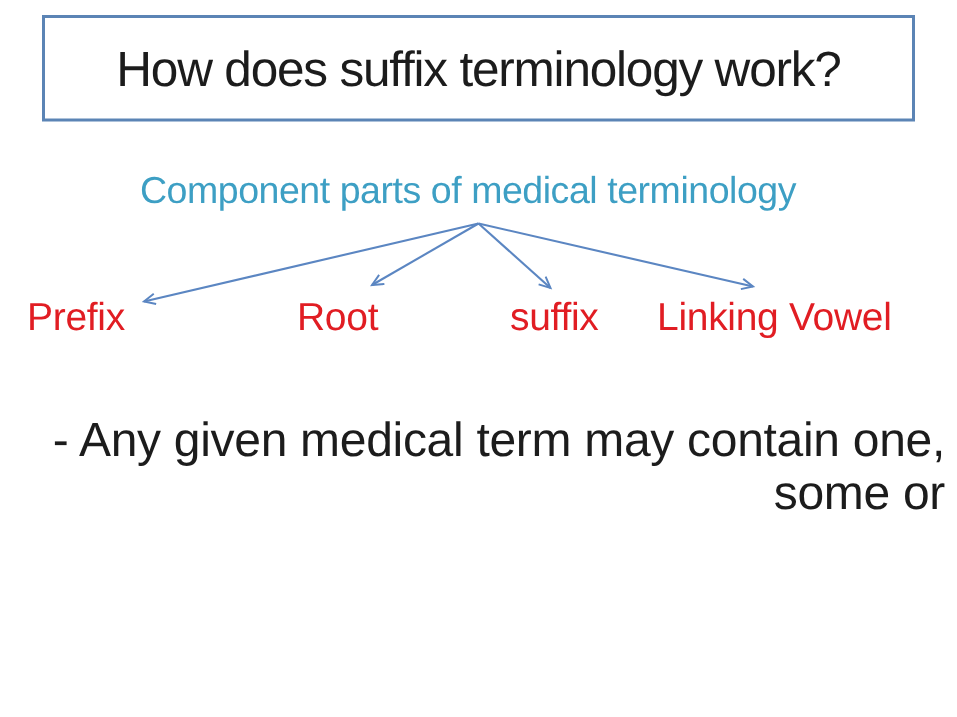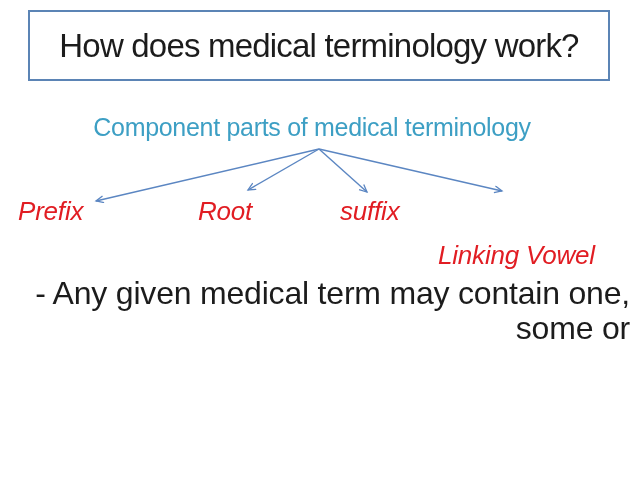--- a/index.html
+++ b/index.html
@@ -54,45 +54,44 @@
     pointer-events: none;
   }
   .part-label {
     position: absolute;
     top: 196px;
     font-size: 26px;
     line-height: 30px;
     letter-spacing: -0.2px;
     color: var(--part-label, #e11d23);
     white-space: nowrap;
-    font-style: italic;
   }
   .part-prefix { left: 18px; }
   .part-root { left: 198px; }
   .part-suffix { left: 340px; }
-  .part-linking-vowel { left: 438px; margin-top: 44px; }
+  .part-linking-vowel { left: 438px; }
   .body-text {
     position: absolute;
     left: 15px;
     top: 276px;
     width: 615px;
     font-size: 32px;
     line-height: 35px;
     letter-spacing: -0.2px;
     color: var(--body-text, #1c1c1c);
     text-align: right;
   }
 </style>
 </head>
 <body>
 
 <div class="slide">
 
   <div class="title-box">
-    <div class="title-text">How does medical terminology work?</div>
+    <div class="title-text">How does suffix terminology work?</div>
   </div>
 
   <div class="subtitle-text">Component parts of medical terminology</div>
 
   <svg class="arrow-fan" viewBox="0 0 638 478" xmlns="http://www.w3.org/2000/svg">
       <defs>
         <marker id="ah" markerWidth="12" markerHeight="10" refX="8" refY="4" orient="auto" markerUnits="userSpaceOnUse">
           <path d="M0.5,0.5 L8,4 L0.5,7.5" fill="none" stroke="#5b86c2" stroke-width="1.3"></path>
         </marker>
       </defs>

